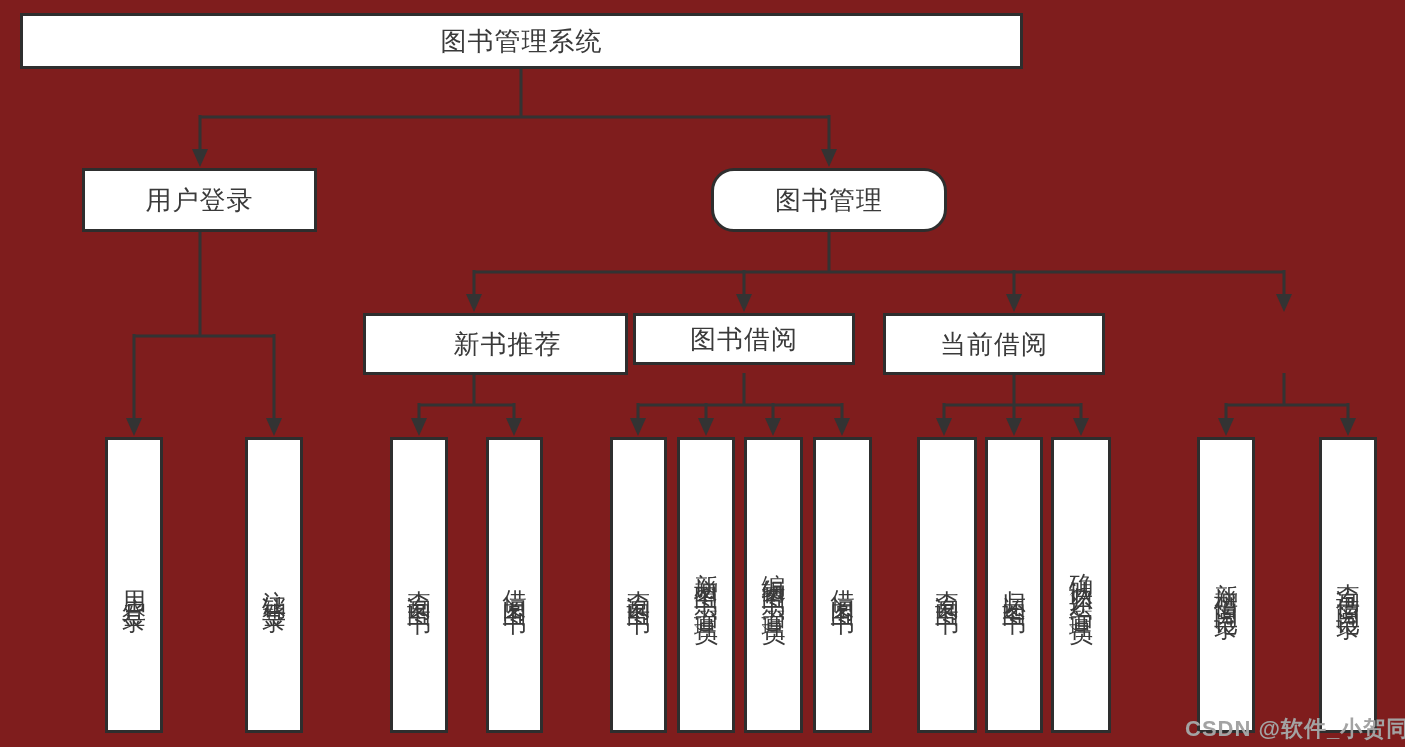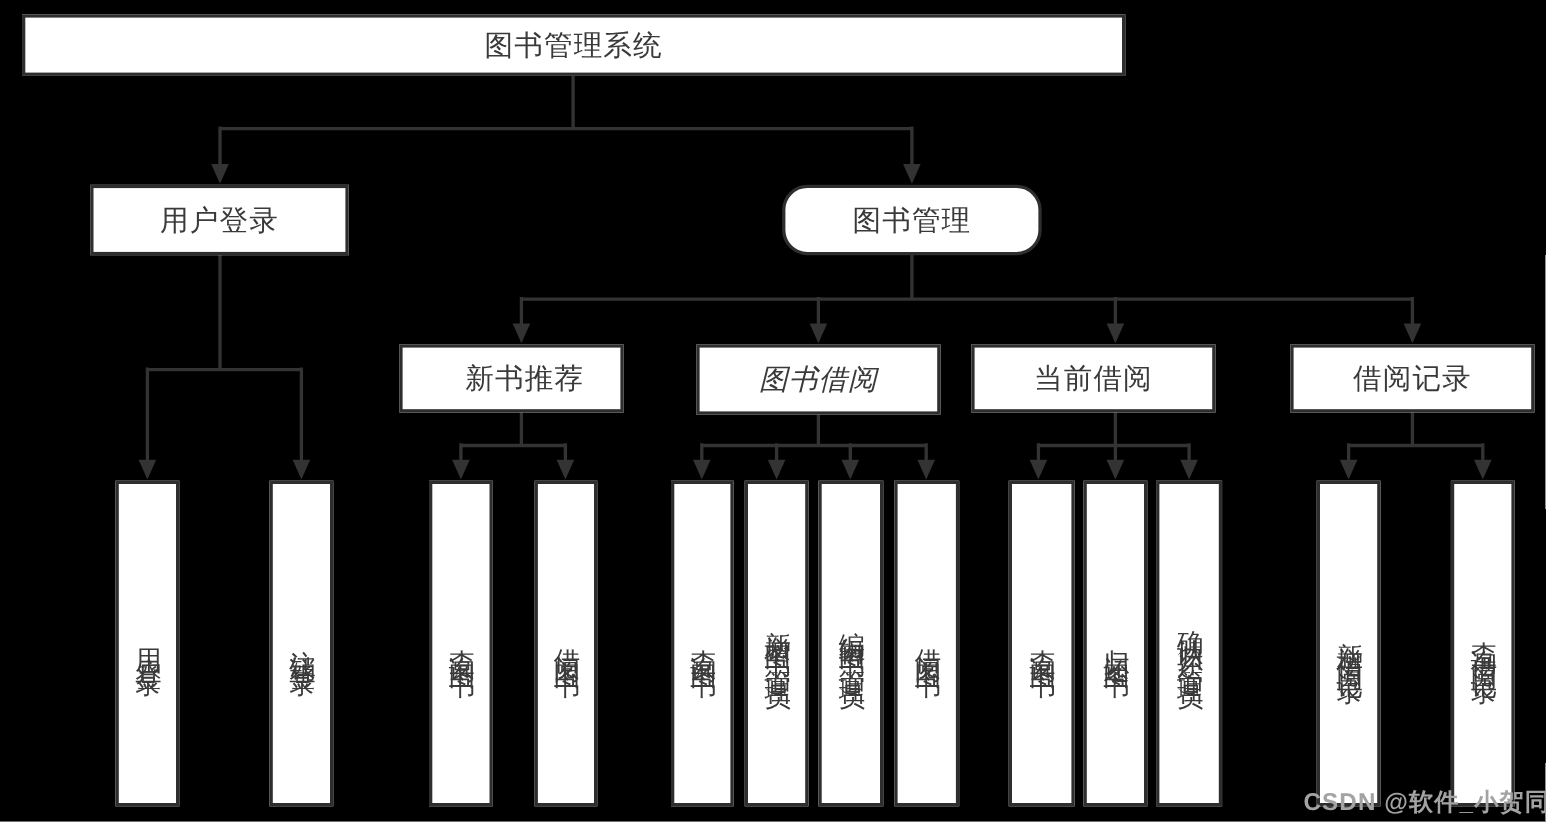--- a/index.html
+++ b/index.html
@@ -1,19 +1,19 @@
 <!DOCTYPE html>
 <html><head>
 <meta charset="utf-8">
 <style>
   html,body{margin:0;padding:0;background:#ffffff;}
   #canvas{
     position:relative;
     width:1405px;height:747px;
-    background:#000000;
+    background:#7f1d1d;
     font-family:"Liberation Sans","DejaVu Sans",sans-serif;
     overflow:hidden;
   }
   .box{
     position:absolute;
     box-sizing:border-box;
     border:3px solid #2e2e2e;
     background:#ffffff;
     display:flex;
     align-items:center;
@@ -111,31 +111,28 @@
     <span>图书管理系统</span>
   </div>
 
   <div class="box" style="left:82px;top:168px;width:235px;height:64px;">
     <span>用户登录</span>
   </div>
   <div class="box" style="left:711px;top:168px;width:236px;height:64px;border-radius:23px;">
     <span>图书管理</span>
   </div>
 
-  <div class="box" style="left:363px;top:313px;width:204px;height:62px;padding-left:24px;">
+  <div class="box" style="left:363px;top:313px;width:265px;height:62px;padding-left:24px;">
     <span>新书推荐</span>
   </div>
-  <div class="box" style="left:633px;top:313px;width:222px;height:64px;font-style:italic;">
+  <div class="box" style="left:633px;top:313px;width:222px;height:52px;">
     <span>图书借阅</span>
   </div>
   <div class="box" style="left:883px;top:313px;width:222px;height:62px;">
     <span>当前借阅</span>
-  </div>
-  <div class="box" style="left:1173px;top:313px;width:222px;height:62px;">
-    <span>借阅记录</span>
   </div>
 
   <div class="vbox" style="left:105px;top:437px;width:58px;height:296px;">
     <span class="vtext">用户登录</span>
   </div>
   <div class="vbox" style="left:245px;top:437px;width:58px;height:296px;">
     <span class="vtext">注销登录</span>
   </div>
 
   <div class="vbox" style="left:390px;top:437px;width:58px;height:296px;">

